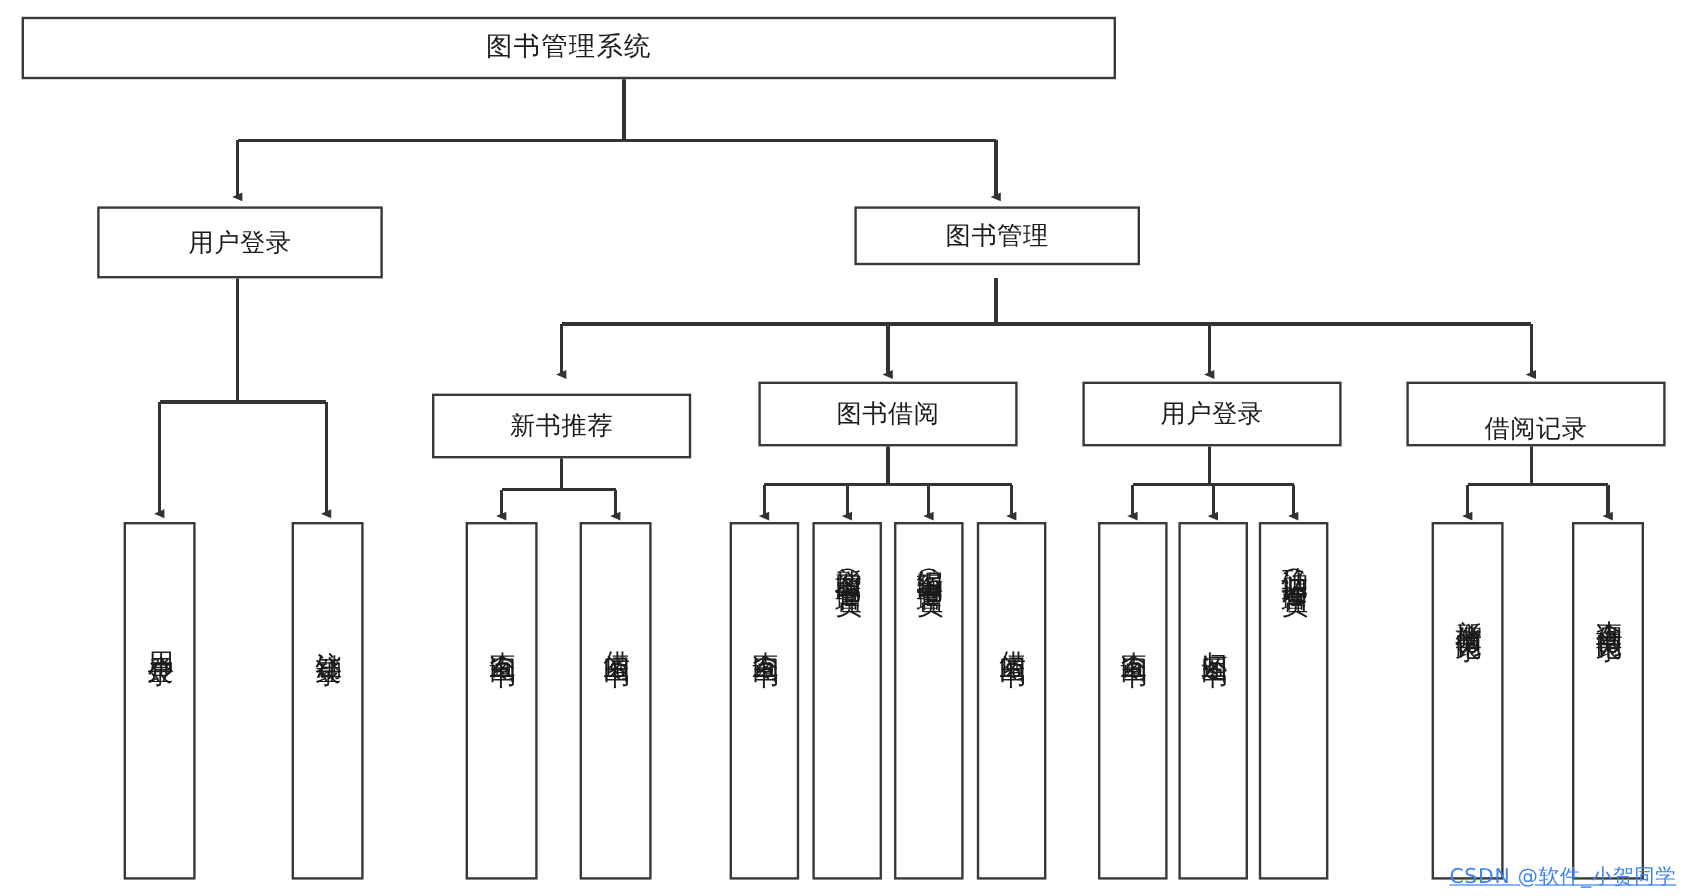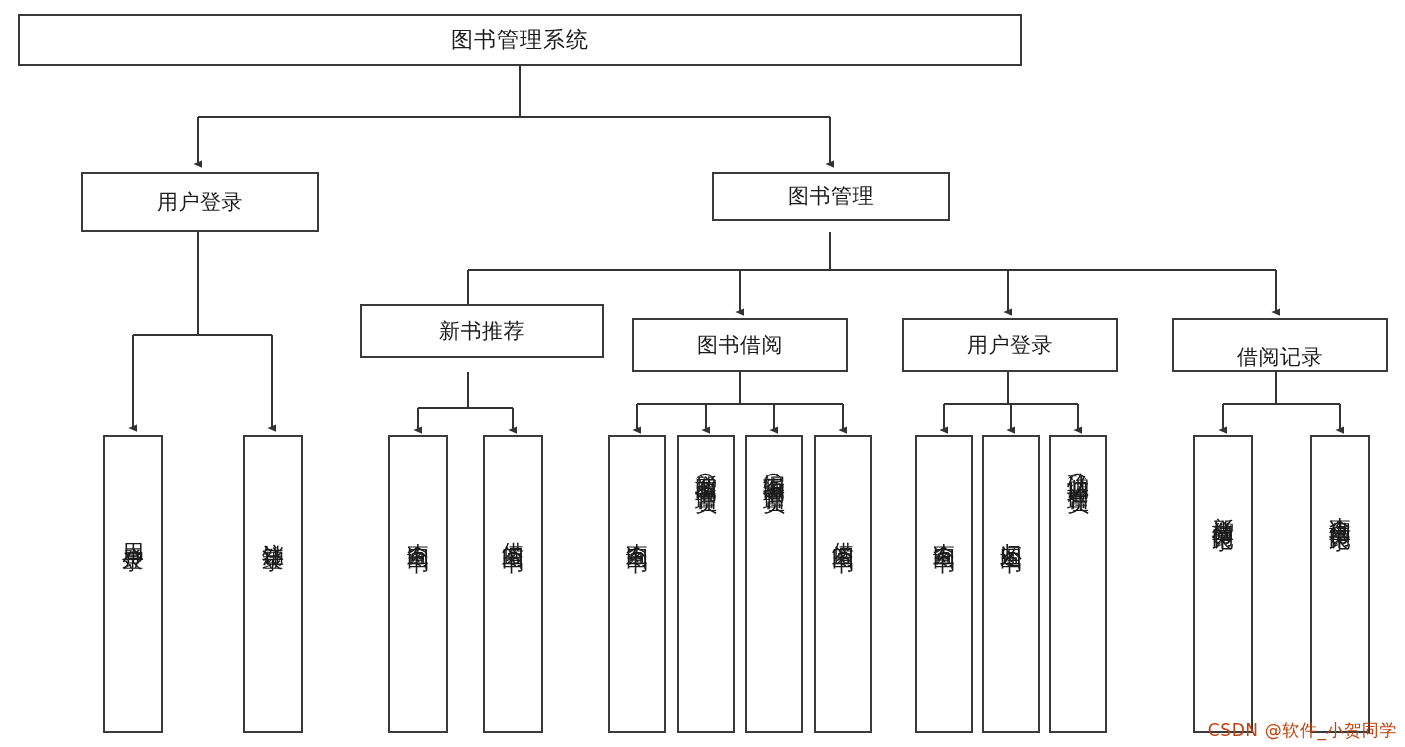--- a/index.html
+++ b/index.html
@@ -70,24 +70,25 @@
     margin-top: 48px;
   }
   .node.vertical.tall .node-label {
     margin-top: 4px;
   }
   #watermark {
     position: absolute;
     right: 8px;
     bottom: 5px;
     font-size: 17px;
-    color: #c2410c;
+    color: #3b82f6;
     letter-spacing: 0.6px;
     white-space: nowrap;
     pointer-events: none;
+    text-decoration: underline;
   }
 </style>
 </head>
 <body>
 
 <div id="diagram-root">
 
   <svg id="diagram-svg" viewBox="0 0 1405 747" xmlns="http://www.w3.org/2000/svg">
     <defs>
       <marker id="arrowhead" markerWidth="9" markerHeight="9" refX="4.2" refY="4.4" orient="auto" markerUnits="userSpaceOnUse">
@@ -135,32 +136,32 @@
       <path d="M1011,404 L1011,430" marker-end="url(#arrowhead)"></path>
       <path d="M1078,404 L1078,430" marker-end="url(#arrowhead)"></path>
 
       <path d="M1276,372 L1276,404"></path>
       <path d="M1223,404 L1340,404"></path>
       <path d="M1223,404 L1223,430" marker-end="url(#arrowhead)"></path>
       <path d="M1340,404 L1340,430" marker-end="url(#arrowhead)"></path>
     </g>
   </svg>
 
-  <div class="node root horizontal" style="left:18px; top:14px; width:1004px; height:52px;">
+  <div class="node root horizontal" style="left:18px; top:14px; width:912px; height:52px;">
     <span class="node-label">图书管理系统</span>
   </div>
 
   <div class="node horizontal" style="left:81px; top:172px; width:238px; height:60px;">
     <span class="node-label">用户登录</span>
   </div>
   <div class="node horizontal" style="left:712px; top:172px; width:238px; height:49px;">
     <span class="node-label">图书管理</span>
   </div>
 
-  <div class="node horizontal" style="left:360px; top:304px; width:244px; height:54px;">
+  <div class="node horizontal" style="left:360px; top:328px; width:216px; height:54px;">
     <span class="node-label">新书推荐</span>
   </div>
   <div class="node horizontal" style="left:632px; top:318px; width:216px; height:54px;">
     <span class="node-label">图书借阅</span>
   </div>
   <div class="node horizontal" style="left:902px; top:318px; width:216px; height:54px;">
     <span class="node-label">用户登录</span>
   </div>
   <div class="node horizontal" style="left:1172px; top:318px; width:216px; height:54px;align-items:flex-end;">
     <span class="node-label">借阅记录</span>

